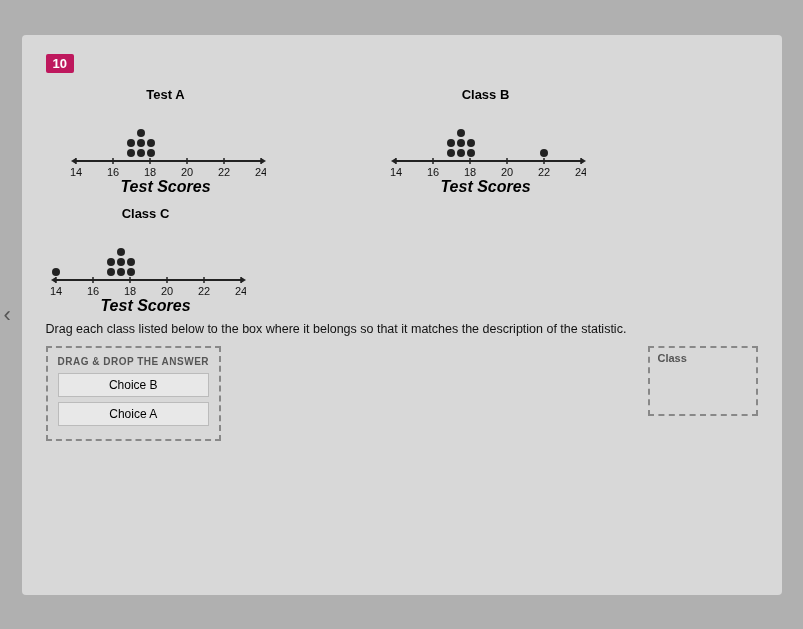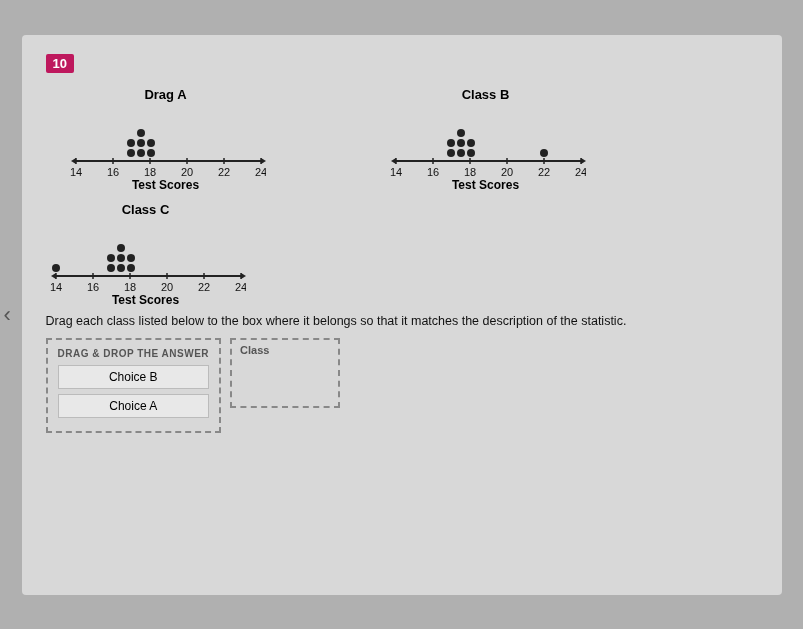--- a/index.html
+++ b/index.html
@@ -57,45 +57,47 @@
       align-items: center;
     }
     .plot-title {
       font-weight: bold;
       font-size: 13px;
       margin-bottom: 4px;
       text-align: center;
     }
     .plot-label {
       font-weight: bold;
-      font-size: 12px;
+      font-size: 16px;
       text-align: center;
       margin-top: 2px;
+      font-style: italic;
     }
     
     .dot-plot-svg {
       display: block;
     }
     
     .center-dot-plot-row {
       display: flex;
       justify-content: flex-start;
       margin-bottom: 7px;
       padding-left: 0;
     }
     
     .drag-instruction {
       font-size: 12.5px;
       color: #111;
       margin-bottom: 10px;
     }
     .drag-section {
       display: flex;
-      gap: 9px;
+      gap: 18px;
       align-items: flex-start;
+      justify-content: space-between;
     }
     .drag-box {
       border: 2px dashed #888;
       padding: 8px 10px;
       min-width: 130px;
     }
     .drag-box-label {
       font-size: 10px;
       font-weight: bold;
       color: #555;
@@ -157,21 +159,21 @@
 
   <div class="left-arrow">‹</div>
 
   <div class="question-header">
     <span class="q-num">10</span>
   </div>
 
   <div class="dot-plots-row">
 
     <div class="dot-plot-container">
-      <div class="plot-title">Drag A</div>
+      <div class="plot-title">Test A</div>
       <svg class="dot-plot-svg" width="200" height="70">
 
         <line x1="10" y1="55" x2="195" y2="55" stroke="#222" stroke-width="2"></line>
 
         <line x1="10" y1="52" x2="10" y2="58" stroke="#222" stroke-width="1.5"></line>
         <line x1="47" y1="52" x2="47" y2="58" stroke="#222" stroke-width="1.5"></line>
         <line x1="84" y1="52" x2="84" y2="58" stroke="#222" stroke-width="1.5"></line>
         <line x1="121" y1="52" x2="121" y2="58" stroke="#222" stroke-width="1.5"></line>
         <line x1="158" y1="52" x2="158" y2="58" stroke="#222" stroke-width="1.5"></line>
         <line x1="195" y1="52" x2="195" y2="58" stroke="#222" stroke-width="1.5"></line>

